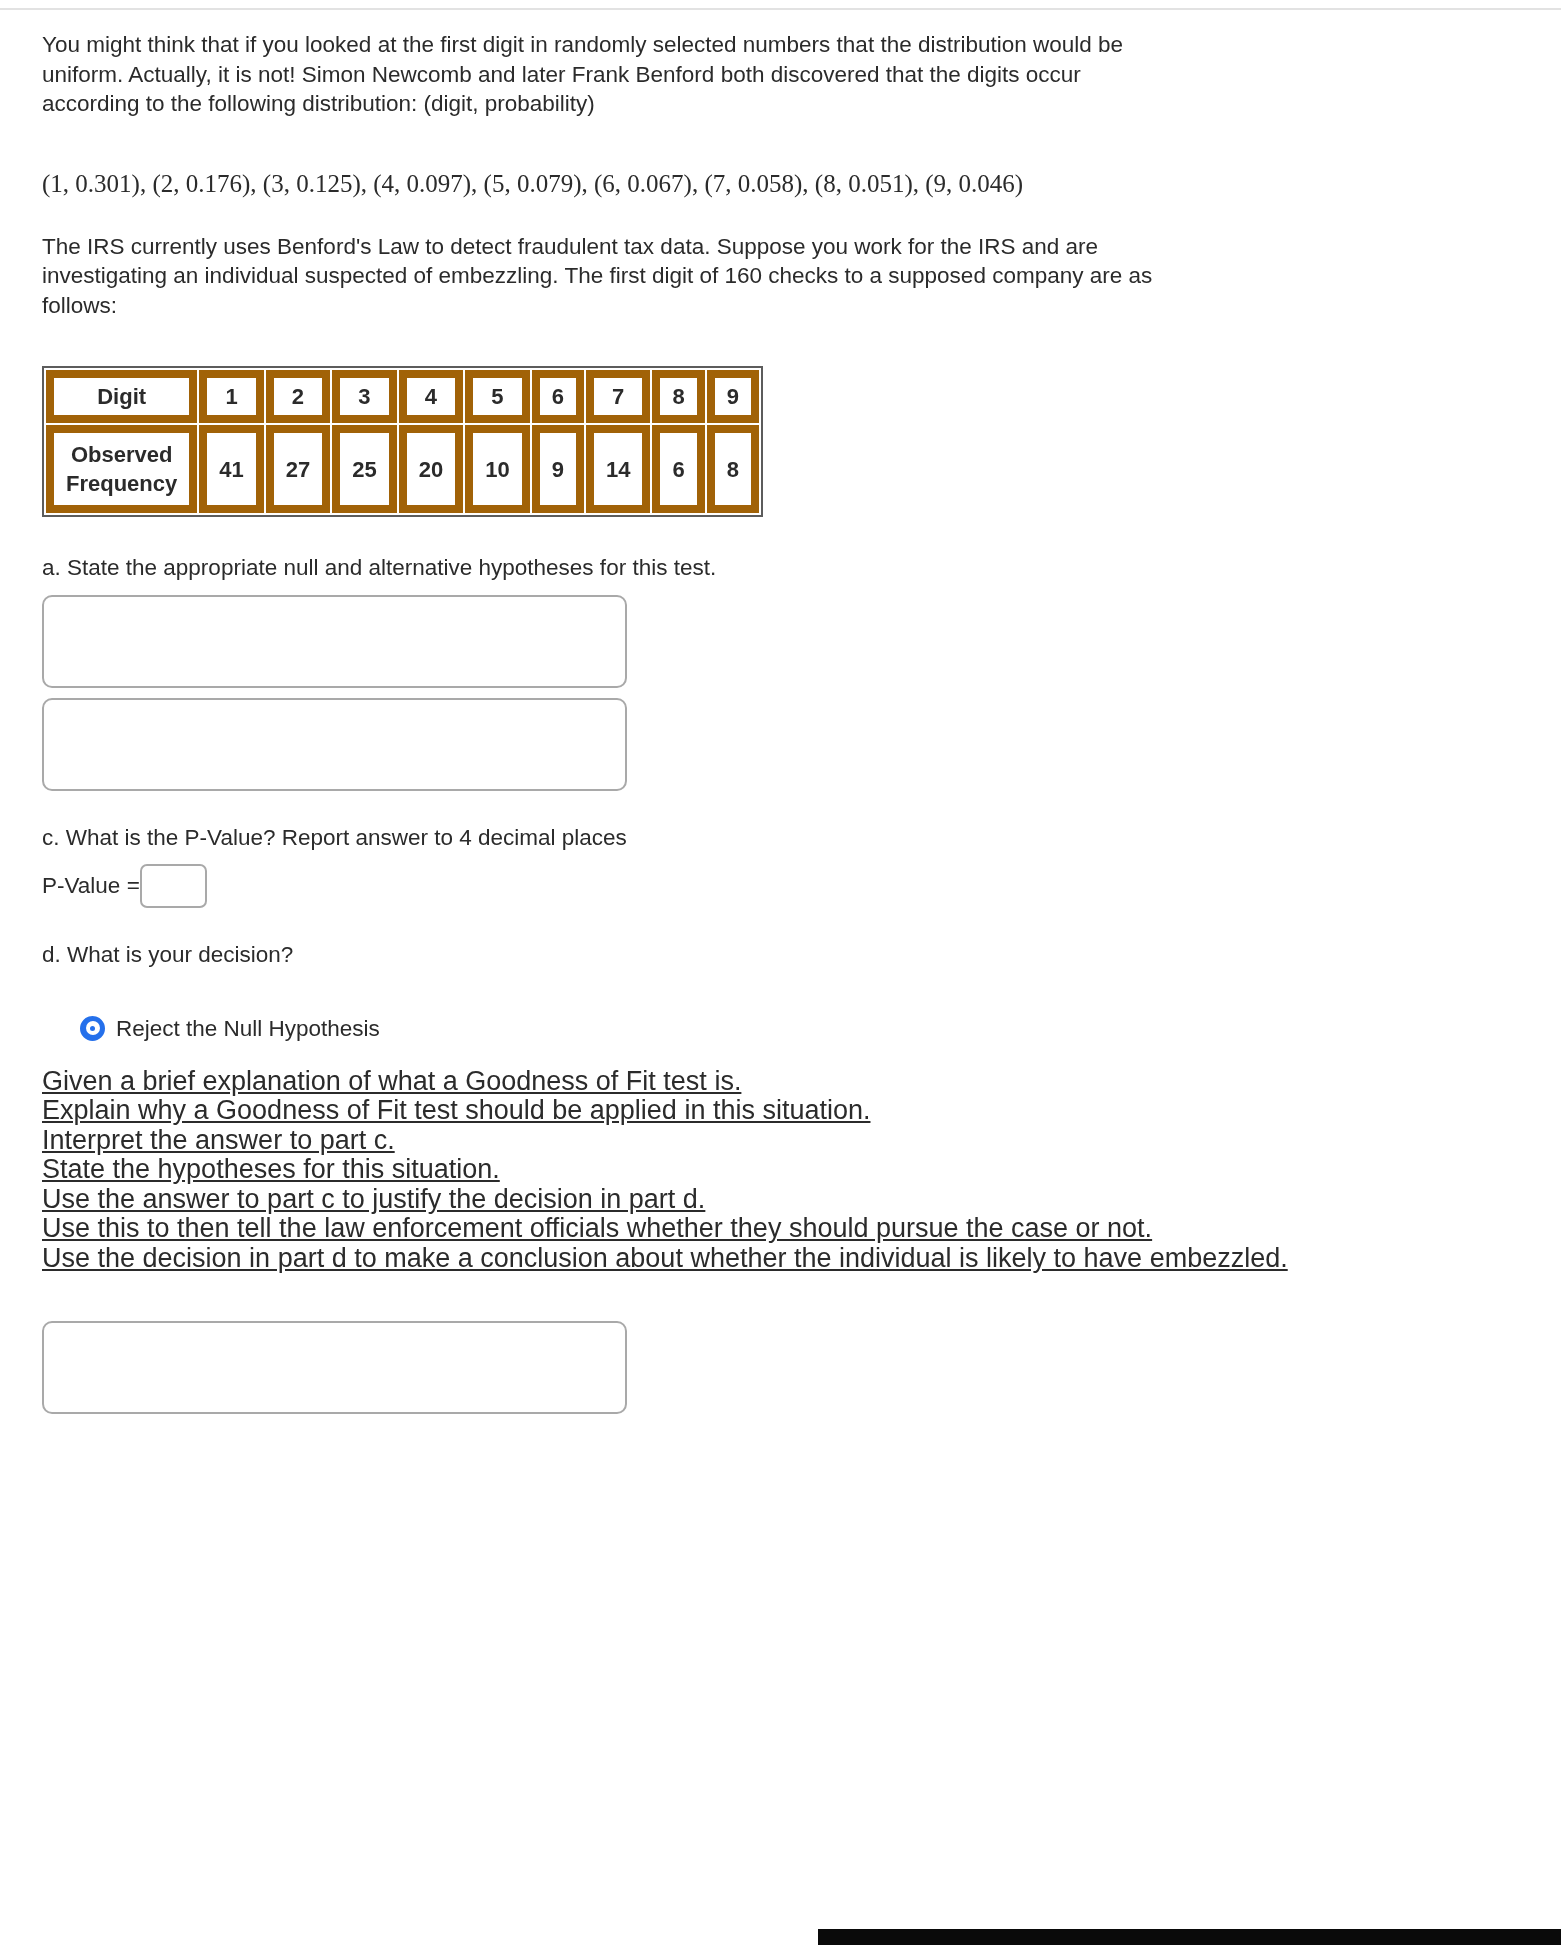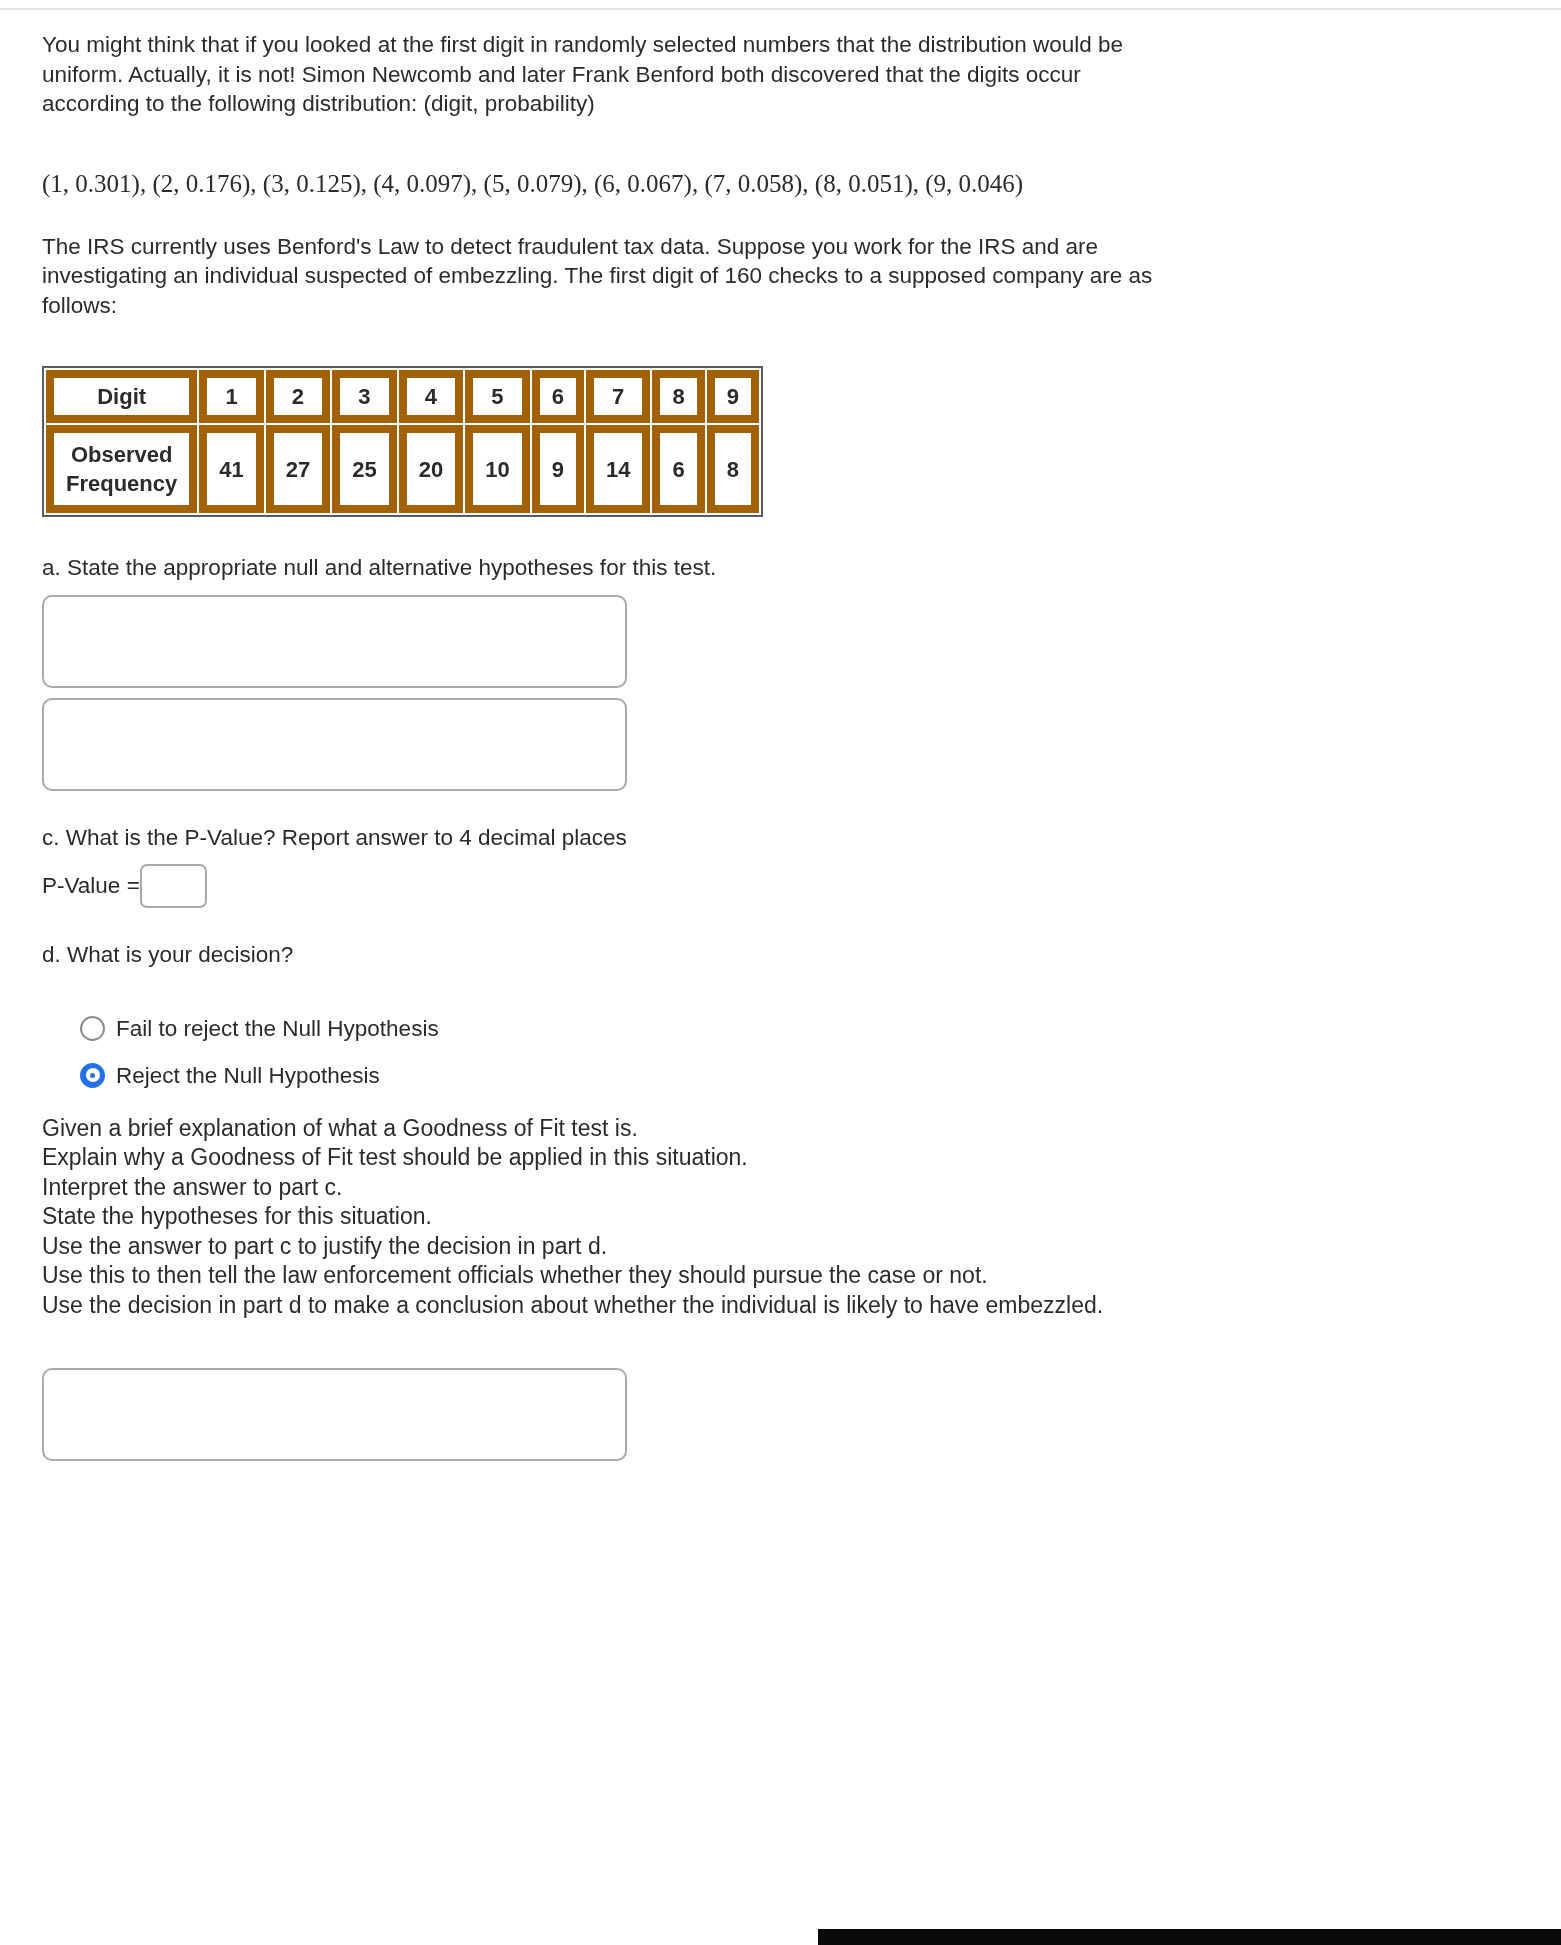--- a/index.html
+++ b/index.html
@@ -137,21 +137,21 @@
     content: "";
     position: absolute;
     inset: 8px;
     background: var(--accent, #2570eb);
     border-radius: 50%;
     z-index: 1;
   }
   .radio-label { font-size: 22.5px; line-height: 29px; }
 
   .instructions { margin-top: 24px; }
-  .instructions div { font-size: 23px; line-height: 29.5px; }
+  .instructions div { font-size: 27px; line-height: 29.5px; text-decoration: underline; }
 
   .bottom-black-bar {
     position: absolute;
     left: 818px;
     right: 0;
     bottom: 0;
     height: 16px;
     background: #0a0a0a;
   }
 </style>
@@ -204,24 +204,20 @@
 
   <p class="para q-label-c">c. What is the P-Value? Report answer to 4 decimal places</p>
   <div class="pvalue-row">
     <span>P-Value =</span>
     <input class="pvalue-input" value="" style="">
   </div>
 
   <p class="para q-label-d">d. What is your decision?</p>
   <div class="radio-group">
     <label class="radio-row">
-      <span class="radio-circle"></span>
-      <span class="radio-label">Fail to reject the Null Hypothesis</span>
-    </label>
-    <label class="radio-row">
       <span class="radio-circle selected"></span>
       <span class="radio-label">Reject the Null Hypothesis</span>
     </label>
   </div>
 
 
   <div class="instructions">
     <div>Given a brief explanation of what a Goodness of Fit test is.</div>
     <div>Explain why a Goodness of Fit test should be applied in this situation.</div>
     <div>Interpret the answer to part c.</div>

